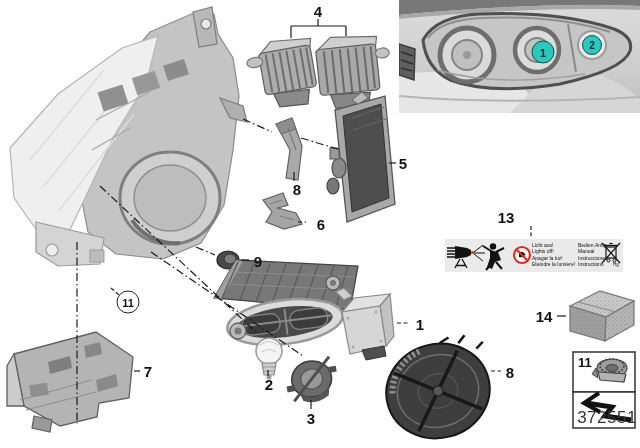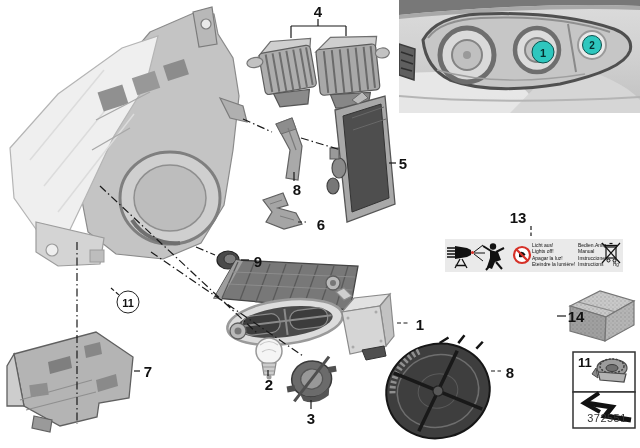--- a/index.html
+++ b/index.html
@@ -11,21 +11,21 @@
   .lbl-circled{position:absolute;transform:translate(-50%,-50%);width:21px;height:21px;
        border:1.6px solid #222;border-radius:50%;background:#fff;display:flex;align-items:center;
        justify-content:center;font-weight:bold;font-size:11px;color:#111;cursor:pointer;}
   .hotspot{position:absolute;transform:translate(-50%,-50%);border-radius:50%;
        display:flex;align-items:center;justify-content:center;font-weight:bold;color:#062f2d;
        border:1.5px solid #0c4f4b;cursor:pointer;}
   #hotspot-1{left:543px;top:52px;width:21px;height:21px;font-size:11px;}
   #hotspot-2{left:592px;top:45px;width:18px;height:18px;font-size:10px;}
   #box11-label{position:absolute;left:578px;top:355px;font-weight:bold;font-size:13px;color:#111;}
   #part-number{position:absolute;left:607px;top:418px;transform:translate(-50%,-50%);
-       font-size:11px;color:#333;letter-spacing:.5px;}
+       font-size:17px;color:#333;letter-spacing:.5px;}
   
   #warning-strip{position:absolute;left:445px;top:239px;width:178px;height:33px;background:#eaeaea;}
   .ws-col{position:absolute;top:2.5px;}
   .ws-col div{font-size:5px;line-height:6.6px;color:#111;white-space:nowrap;}
   #ws-col1{left:87px;}
   #ws-col2{left:133px;}
   #ws-hg{position:absolute;left:168px;top:23px;font-size:4.5px;color:#111;}
 </style>
 </head>
 <body>
@@ -247,22 +247,22 @@
 <div class="lbl" style="left:420px;top:324px">1</div>
 <div class="lbl" style="left:269px;top:384px">2</div>
 <div class="lbl" style="left:311px;top:418px">3</div>
 <div class="lbl" style="left:318px;top:11px">4</div>
 <div class="lbl" style="left:403px;top:163px">5</div>
 <div class="lbl" style="left:148px;top:371px">7</div>
 <div class="lbl" style="left:510px;top:372px">8</div>
 <div class="lbl" style="left:258px;top:261px">9</div>
 <div class="lbl" style="left:297px;top:189px">8</div>
 <div class="lbl" style="left:321px;top:224px">6</div>
-<div class="lbl" style="left:518px;top:217px">13</div>
-<div class="lbl" style="left:576px;top:316px">14</div>
+<div class="lbl" style="left:506px;top:217px">13</div>
+<div class="lbl" style="left:544px;top:316px">14</div>
 <div class="lbl-circled" style="left:128px;top:302px">11</div>
 <div id="box11-label">11</div>
 
 <div class="hotspot" id="hotspot-1" style="background:#2ec7be">1</div>
 <div class="hotspot" id="hotspot-2" style="background:#2ec7be">2</div>
 
 <div id="warning-strip">
   <svg width="178" height="33" viewBox="0 0 178 33">
 
     <g>

